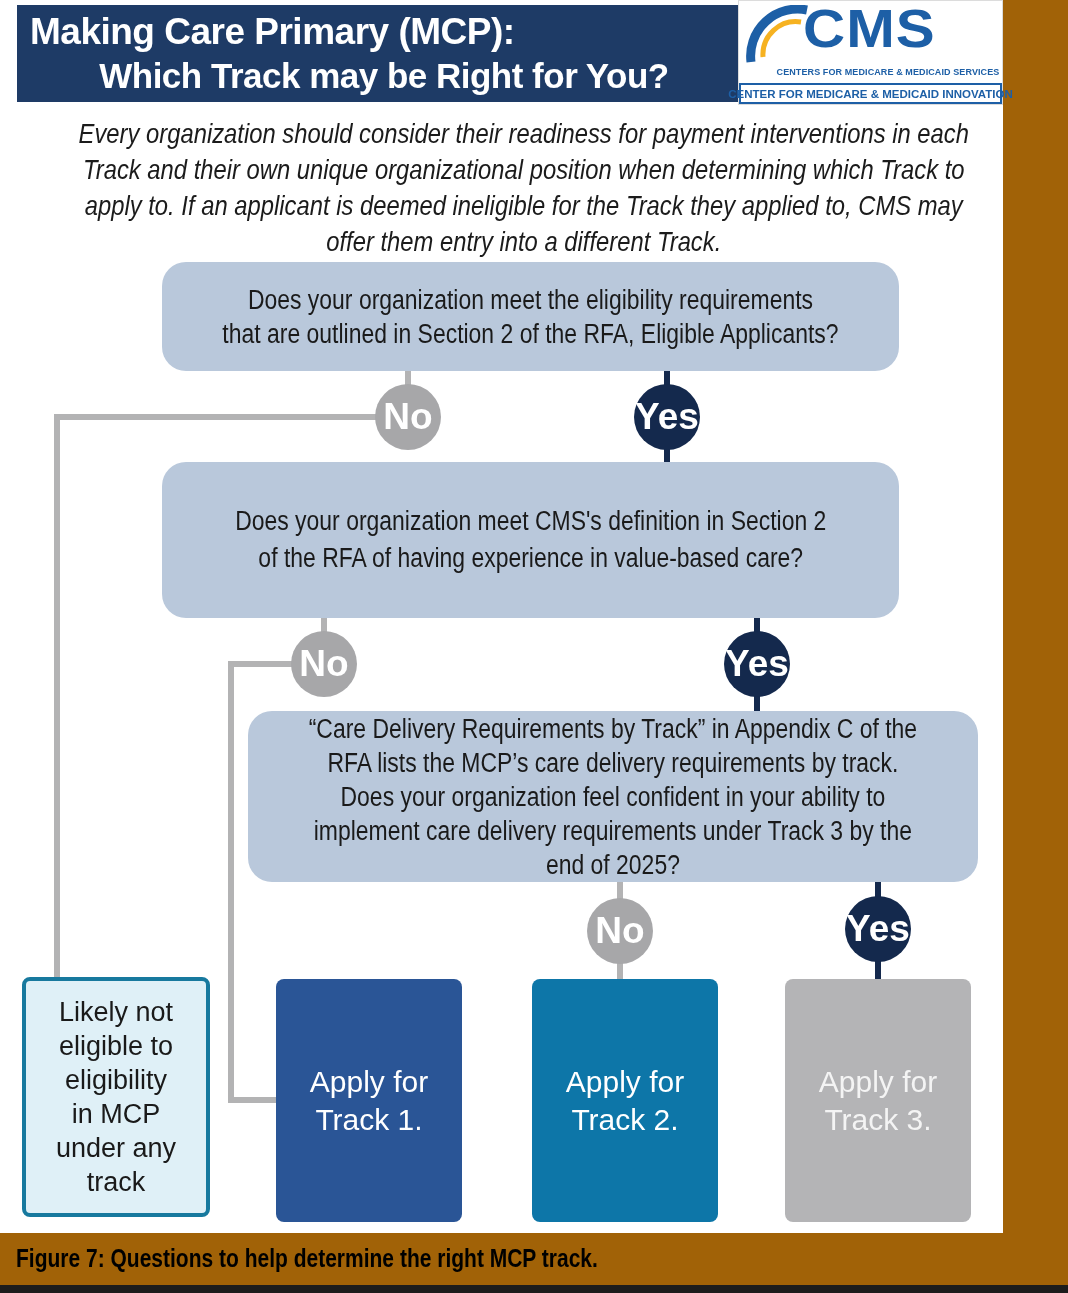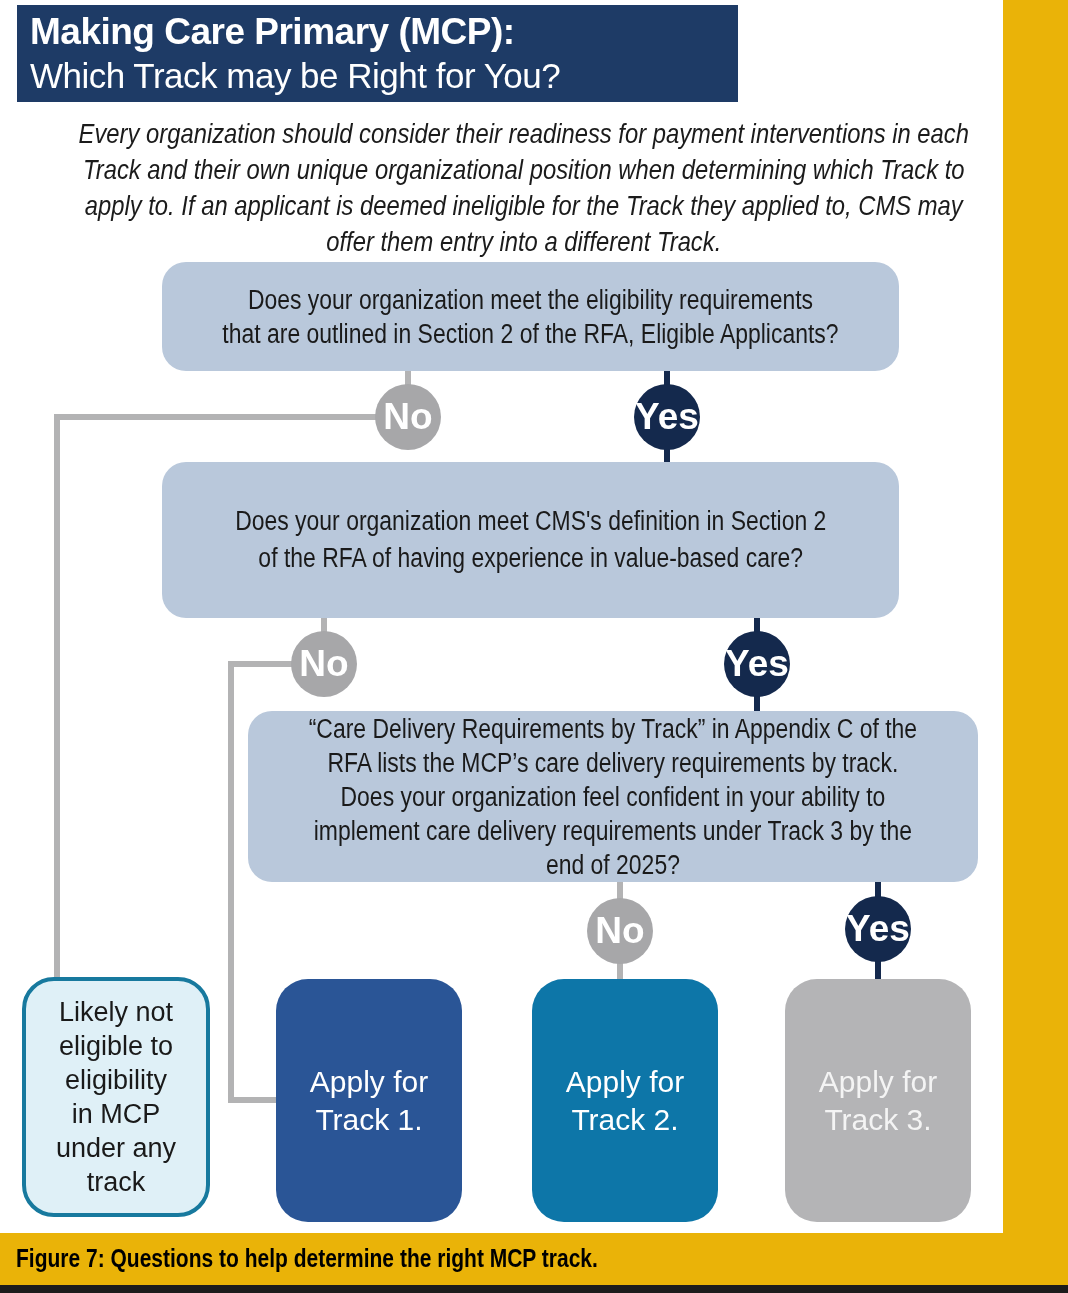--- a/index.html
+++ b/index.html
@@ -1,26 +1,26 @@
 <!DOCTYPE html>
 <html><head>
 <meta charset="utf-8">
 <style>
   html,body{margin:0;padding:0;background:#ffffff;}
   .page{
     position:relative;width:1068px;height:1293px;overflow:hidden;
-    background:#eab308;
+    background:#a16207;
     font-family:"Liberation Sans", sans-serif;
   }
   .white-panel{position:absolute;left:0;top:0;width:1003px;height:1233px;background:#ffffff;}
 
   
   .header-bar{position:absolute;left:17px;top:5px;width:721px;height:97px;background:#1e3b66;color:#fff;padding-left:13px;box-sizing:border-box;}
   .header-t1{font-size:37px;font-weight:700;line-height:46px;margin-top:4px;letter-spacing:-0.5px;white-space:nowrap;}
-  .header-t2{font-size:35px;font-weight:400;line-height:42px;letter-spacing:-0.5px;white-space:nowrap;}
+  .header-t2{font-size:35px;font-weight:700;line-height:42px;letter-spacing:-0.5px;white-space:nowrap;text-align:center;}
 
   
   .logo-box{position:absolute;left:738px;top:0;width:265px;height:105px;background:#fff;border:1px solid #dcdcdc;box-sizing:border-box;}
   .logo-arcs{position:absolute;left:4px;top:4px;}
   .logo-cms{position:absolute;left:64px;top:-4px;font-size:54px;font-weight:800;color:#1d5fa6;letter-spacing:1px;transform:scaleX(1.08);transform-origin:left top;}
   .logo-services{position:absolute;left:36px;top:66px;width:226px;text-align:center;font-size:9px;font-weight:700;color:#1d5fa6;white-space:nowrap;letter-spacing:0.1px;}
   .logo-innovation{position:absolute;left:0;bottom:0;width:100%;height:21px;border:2px solid #1d5fa6;box-sizing:border-box;display:flex;align-items:center;justify-content:center;font-size:11.5px;font-weight:800;color:#1d5fa6;white-space:nowrap;background:#fff;}
 
   
   .intro{position:absolute;left:0;top:116px;width:1003px;text-align:center;color:#1b1b1b;}
@@ -39,21 +39,21 @@
   .conn{position:absolute;}
   .gray{background:#b3b3b4;}
   .navy{background:#14294d;}
 
   
   .circle{position:absolute;width:66px;height:66px;border-radius:50%;display:flex;align-items:center;justify-content:center;color:#fff;font-weight:700;font-size:37px;}
   .circle.no{background:#a7a7a9;}
   .circle.yes{background:#14294d;text-align:center;}
 
   
-  .outcome{position:absolute;border-radius:32px;display:flex;flex-direction:column;align-items:center;justify-content:center;text-align:center;}
+  .outcome{position:absolute;border-radius:8px;display:flex;flex-direction:column;align-items:center;justify-content:center;text-align:center;}
   .outcome .line{white-space:nowrap;}
   .not-eligible{left:22px;top:977px;width:188px;height:240px;background:#dff0f7;border:4px solid #17799e;box-sizing:border-box;color:#1a1a1a;}
   .not-eligible .line{font-size:27px;line-height:34px;}
   .track{color:#ffffff;font-weight:400;}
   .track .line{font-size:30px;line-height:38px;}
   .track1{left:276px;top:979px;width:186px;height:243px;background:#2a5596;}
   .track2{left:532px;top:979px;width:186px;height:243px;background:#0d76a8;}
   .track3{left:785px;top:979px;width:186px;height:243px;background:#b4b4b6;color:#f4f4f4;}
 
   
@@ -64,20 +64,29 @@
 <body>
 
 <div class="page">
   <div class="white-panel"></div>
 
   <div class="header-bar">
     <div class="header-t1">Making Care Primary (MCP):</div>
     <div class="header-t2">Which Track may be Right for You?</div>
   </div>
 
+  <div class="logo-box">
+    <svg class="logo-arcs" width="70" height="64" viewBox="0 0 70 64">
+      <path d="M64,5 A47,47 0 0,0 8,57" stroke="#1d5fa6" stroke-width="9" fill="none"></path>
+      <path d="M58,17 A33,33 0 0,0 20,52" stroke="#f6b221" stroke-width="5" fill="none"></path>
+    </svg>
+    <div class="logo-cms">CMS</div>
+    <div class="logo-services">CENTERS FOR MEDICARE &amp; MEDICAID SERVICES</div>
+    <div class="logo-innovation">CENTER FOR MEDICARE &amp; MEDICAID INNOVATION</div>
+  </div>
 
   <div class="intro">
     <div class="squeeze">
       <div class="line">Every organization should consider their readiness for payment interventions in each</div>
       <div class="line">Track and their own unique organizational position when determining which Track to</div>
       <div class="line">apply to. If an applicant is deemed ineligible for the Track they applied to, CMS may</div>
       <div class="line">offer them entry into a different Track.</div>
     </div>
   </div>
 

